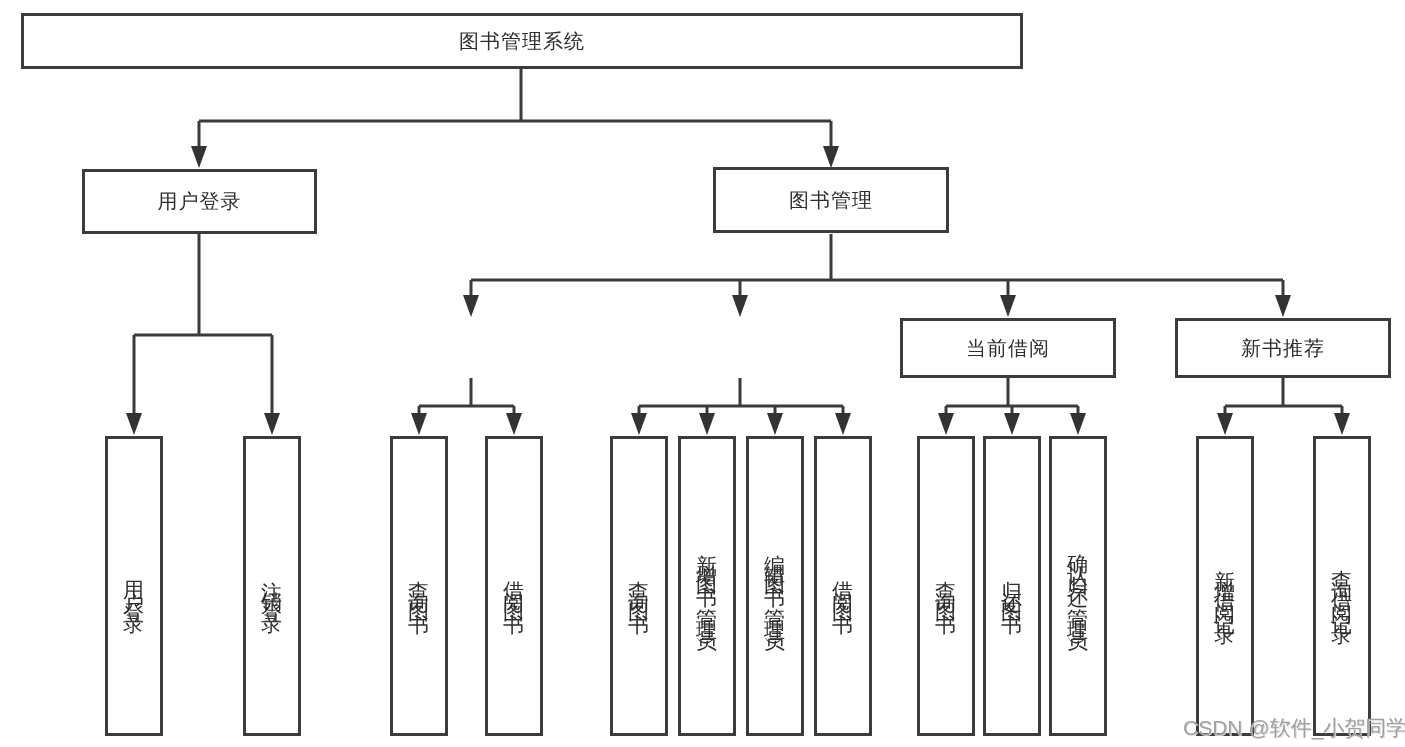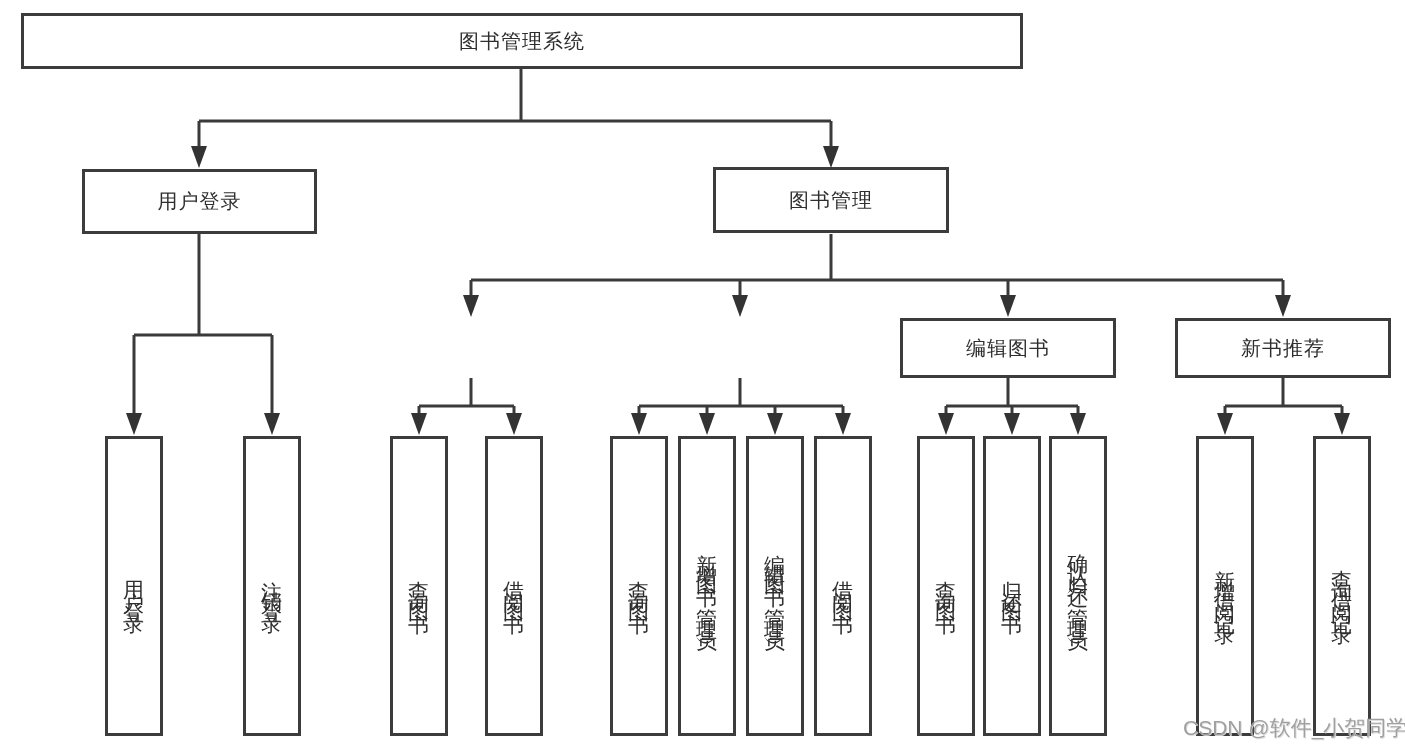--- a/index.html
+++ b/index.html
@@ -97,21 +97,21 @@
   </div>
 
   <div class="node hbox" style="left:82px;top:169px;width:235px;height:65px">
     <span class="lbl">用户登录</span>
   </div>
   <div class="node hbox" style="left:713px;top:167px;width:236px;height:66px">
     <span class="lbl">图书管理</span>
   </div>
 
   <div class="node hbox" style="left:900px;top:318px;width:216px;height:60px">
-    <span class="lbl">编辑图书</span>
+    <span class="lbl">当前借阅</span>
   </div>
   <div class="node hbox" style="left:1175px;top:318px;width:216px;height:60px">
     <span class="lbl">新书推荐</span>
   </div>
 
   <div class="node vbox" style="left:105px;top:436px;width:58px;height:300px">
     <span class="lbl">用户登录</span>
   </div>
   <div class="node vbox" style="left:243px;top:436px;width:58px;height:300px">
     <span class="lbl">注销登录</span>

